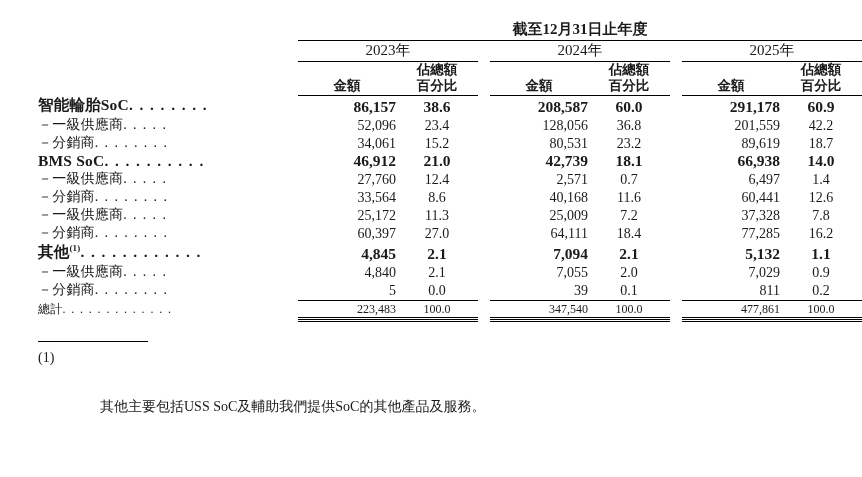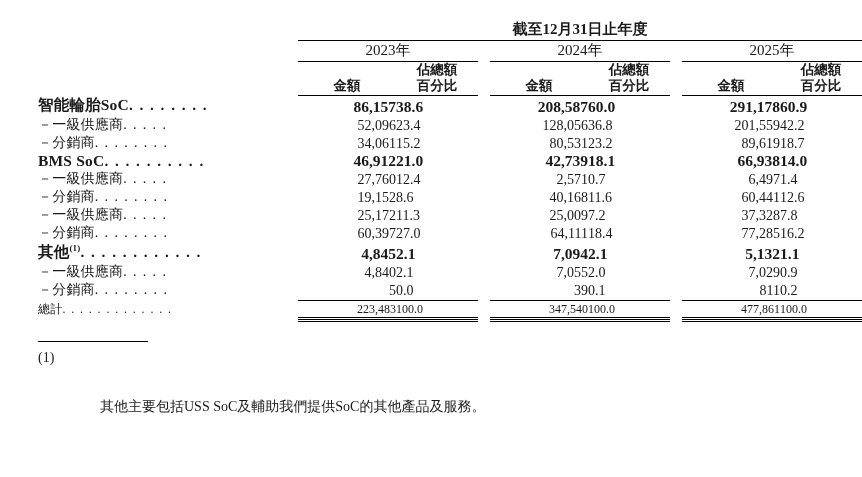--- a/index.html
+++ b/index.html
@@ -94,21 +94,21 @@
     padding-left: 30px;
     white-space: nowrap;
   }
   .num {
     text-align: right;
     font-variant-numeric: tabular-nums;
     white-space: nowrap;
     padding-right: 4px;
   }
   .pct {
-    text-align: left;
+    text-align: center;
     font-variant-numeric: tabular-nums;
     white-space: nowrap;
     padding-right: 6px;
     margin-top: 8px;
   }
   .sep-line td {
     height: 1px;
     padding: 0;
   }
   .line-full {
@@ -272,21 +272,21 @@
           <td class="pct">12.4</td>
           <td></td>
           <td class="num">2,571</td>
           <td class="pct">0.7</td>
           <td></td>
           <td class="num">6,497</td>
           <td class="pct">1.4</td>
         </tr>
         <tr class="row-sub">
           <td class="lbl sub-lbl"><span>－分銷商</span><span class="leader">. . . . . . . .</span></td>
-          <td class="num">19,152</td>
+          <td class="num">33,564</td>
           <td class="pct">8.6</td>
           <td></td>
           <td class="num">40,168</td>
           <td class="pct">11.6</td>
           <td></td>
           <td class="num">60,441</td>
           <td class="pct">12.6</td>
         </tr>
         <tr class="row-sub">
           <td class="lbl sub-lbl"><span>－一級供應商</span><span class="leader">. . . . .</span></td>

